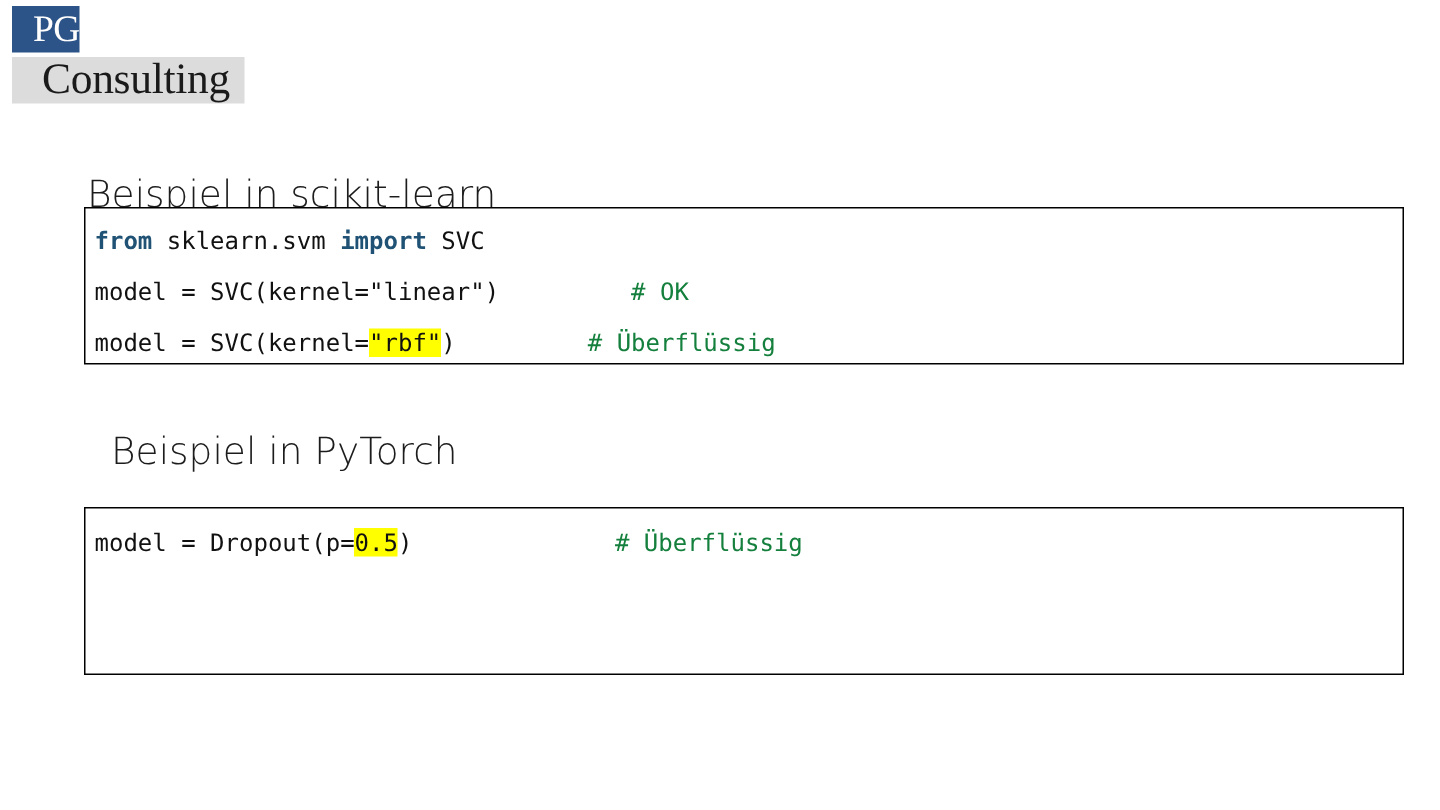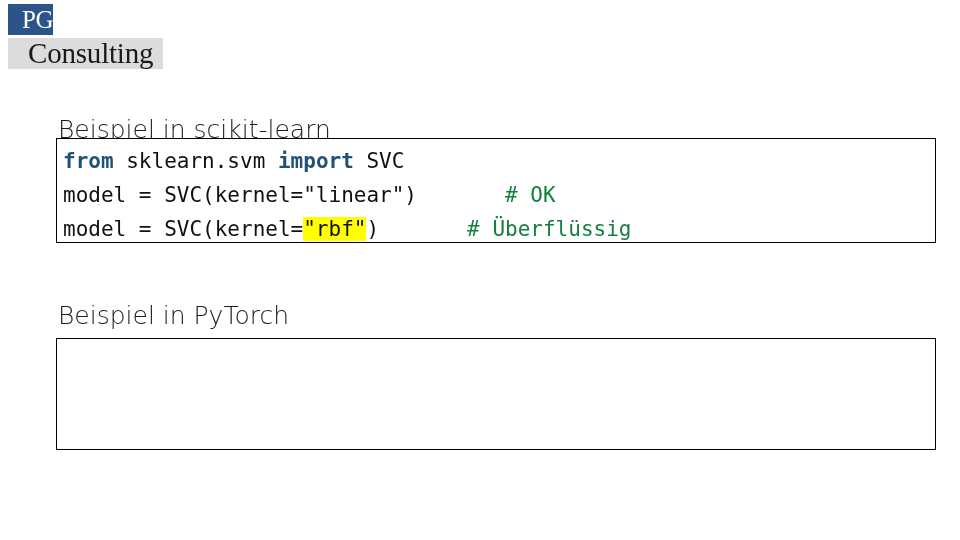--- a/index.html
+++ b/index.html
@@ -64,39 +64,39 @@
     position: absolute;
     left: 58px;
     font-family: "DejaVu Sans", sans-serif;
     font-weight: 300;
     font-size: 25px;
     line-height: 30px;
     color: #1c1c1c;
     white-space: nowrap;
   }
   #heading-sklearn { top: 87px; margin-top: 28px; }
-  #heading-pytorch { top: 301px; }
+  #heading-pytorch { top: 286px; margin-left: 16px; }
 
   
   .code-box {
     position: absolute;
     left: 56px;
     width: 880px;
     box-sizing: border-box;
     border: 1.5px solid #000000;
     background: #ffffff;
     padding: 5px 0 6px 0;
   }
   #code-box-sklearn { top: 138px; height: 105px; }
   #code-box-pytorch { top: 338px; height: 112px; }
 
   .code-line {
     display: block;
     font-family: "DejaVu Sans Mono", monospace;
-    font-size: 21px;
+    font-size: 16px;
     line-height: 34px;
     color: #111111;
     white-space: pre;
     padding-left: 6px;
     position: relative;
   }
   #code-box-pytorch .code-line { line-height: 35px; }
 
   .kw {
     color: #1f5274;
@@ -132,13 +132,14 @@
 
   <span class="code-line"><span>model = SVC(kernel=</span><span class="hl">"rbf"</span><span>)</span><span style="display:inline-block;width:88px"></span><span class="comment"># Überflüssig</span></span>
 </div>
 
 <div class="section-heading" id="heading-pytorch">Beispiel in PyTorch</div>
 
 <div class="code-box" id="code-box-pytorch">
 
 
 
+  <span class="code-line"><span>model = Dropout(p=</span><span class="hl">0.5</span><span>)</span><span style="display:inline-block;width:135px"></span><span class="comment"># Überflüssig</span></span>
 </div>
 
 </body></html>

